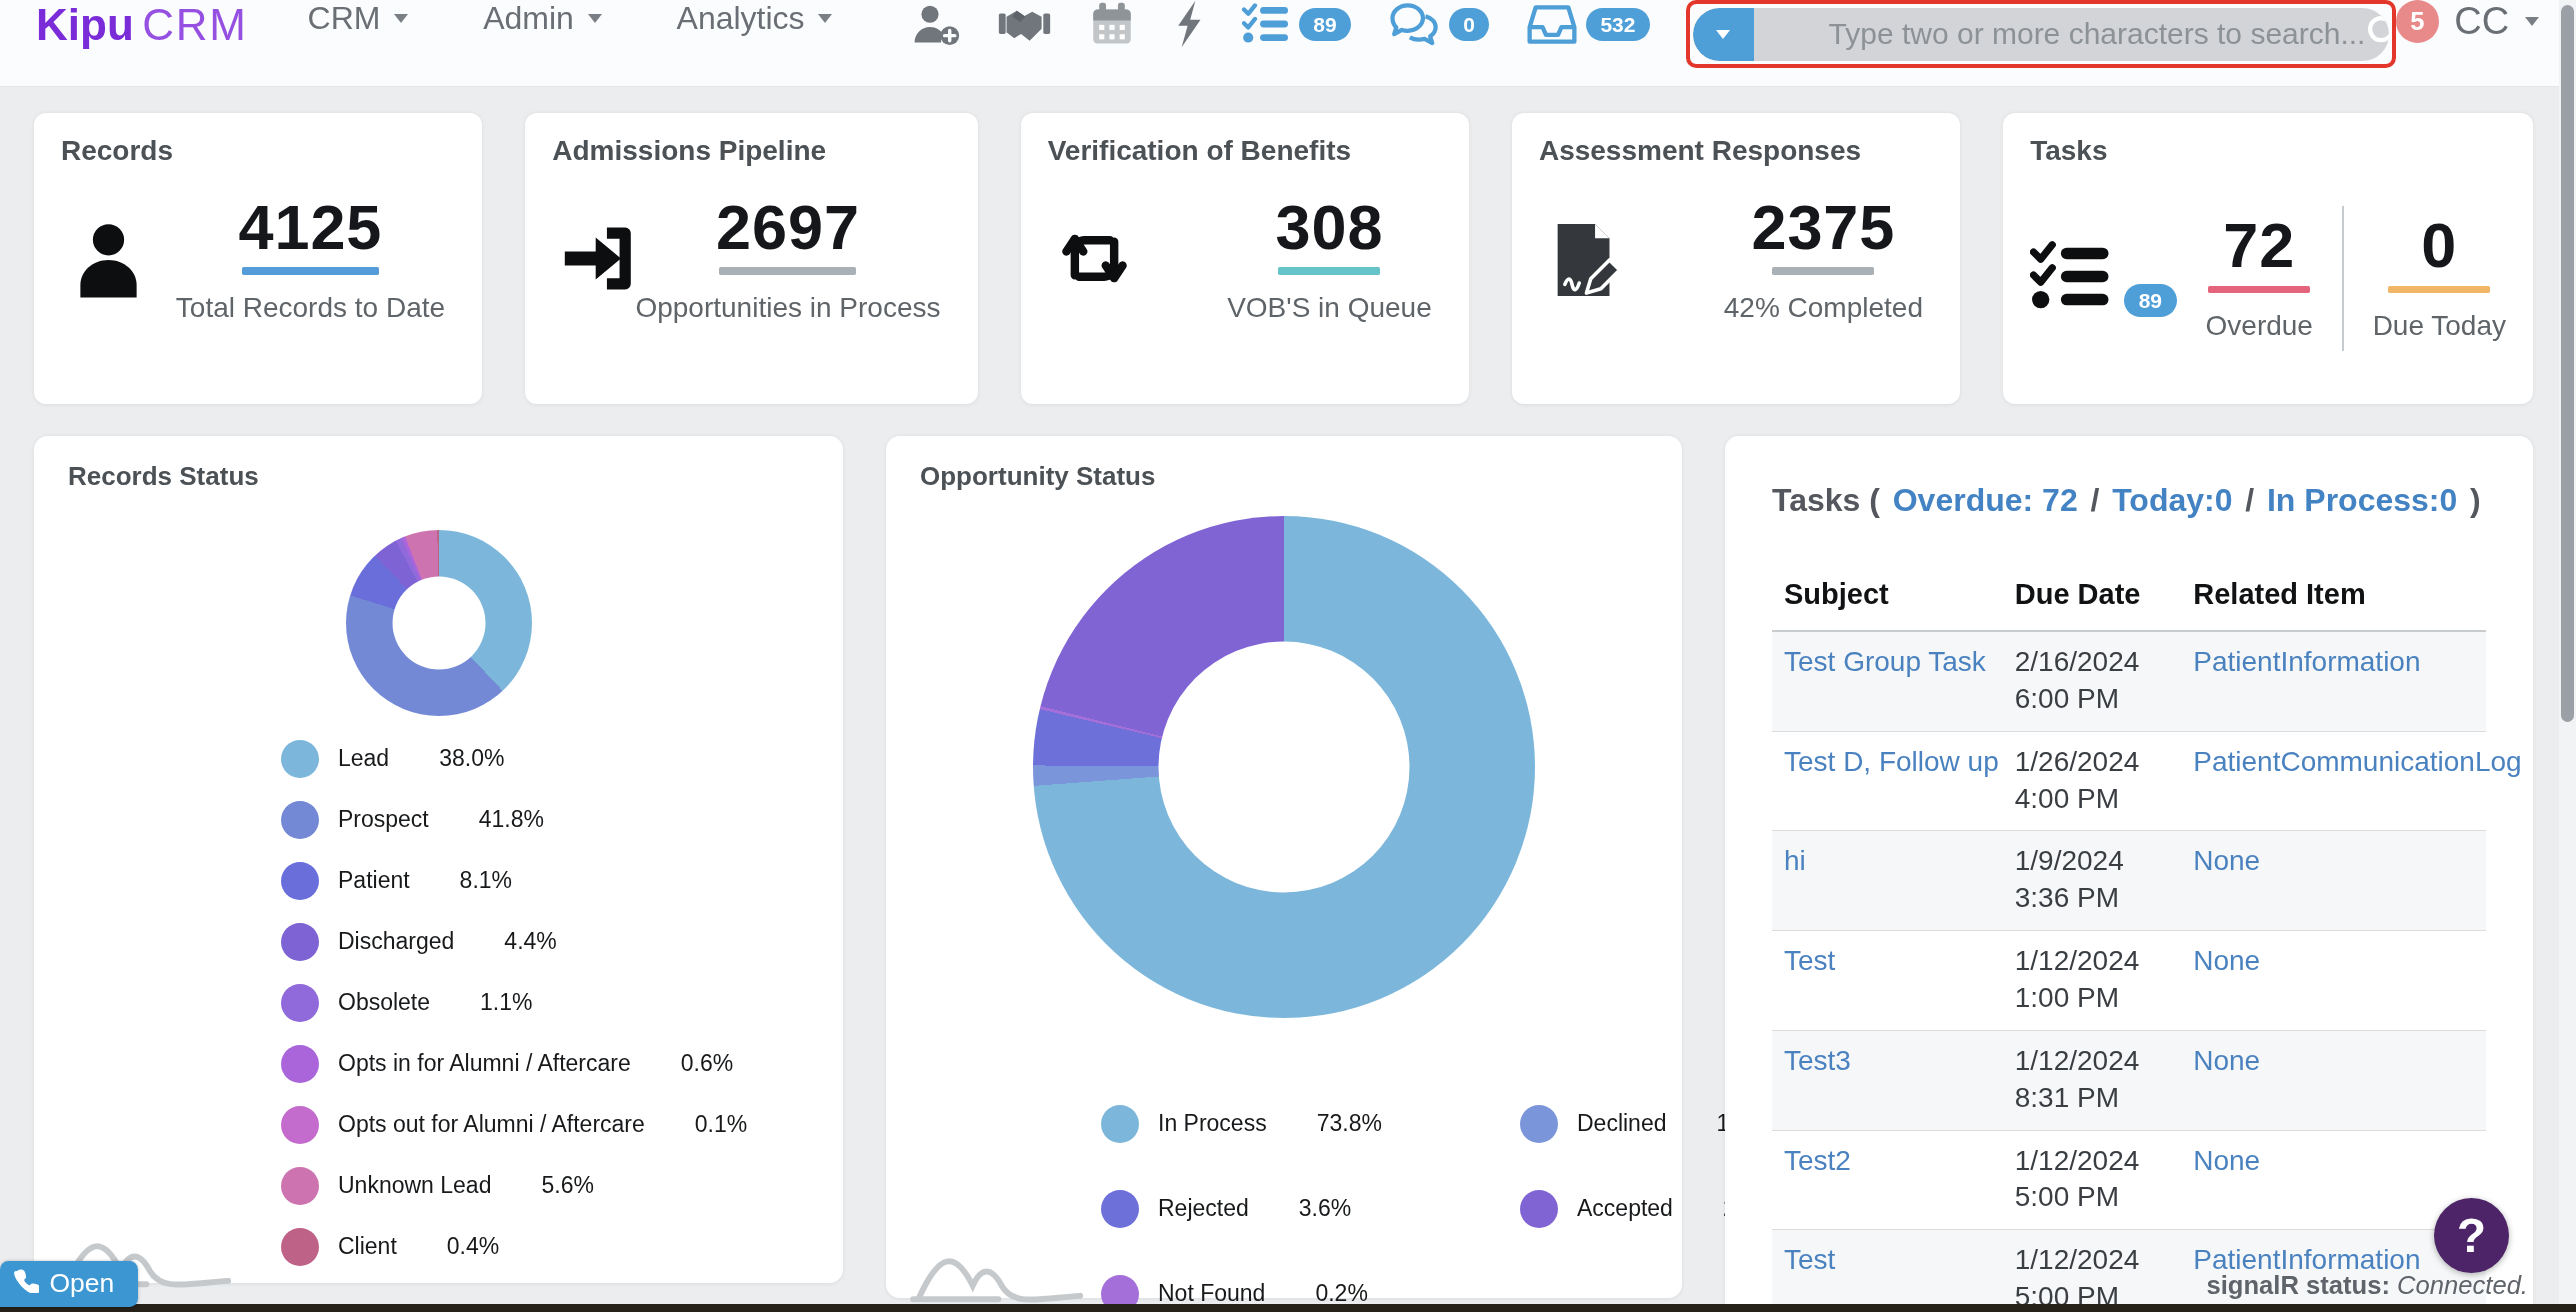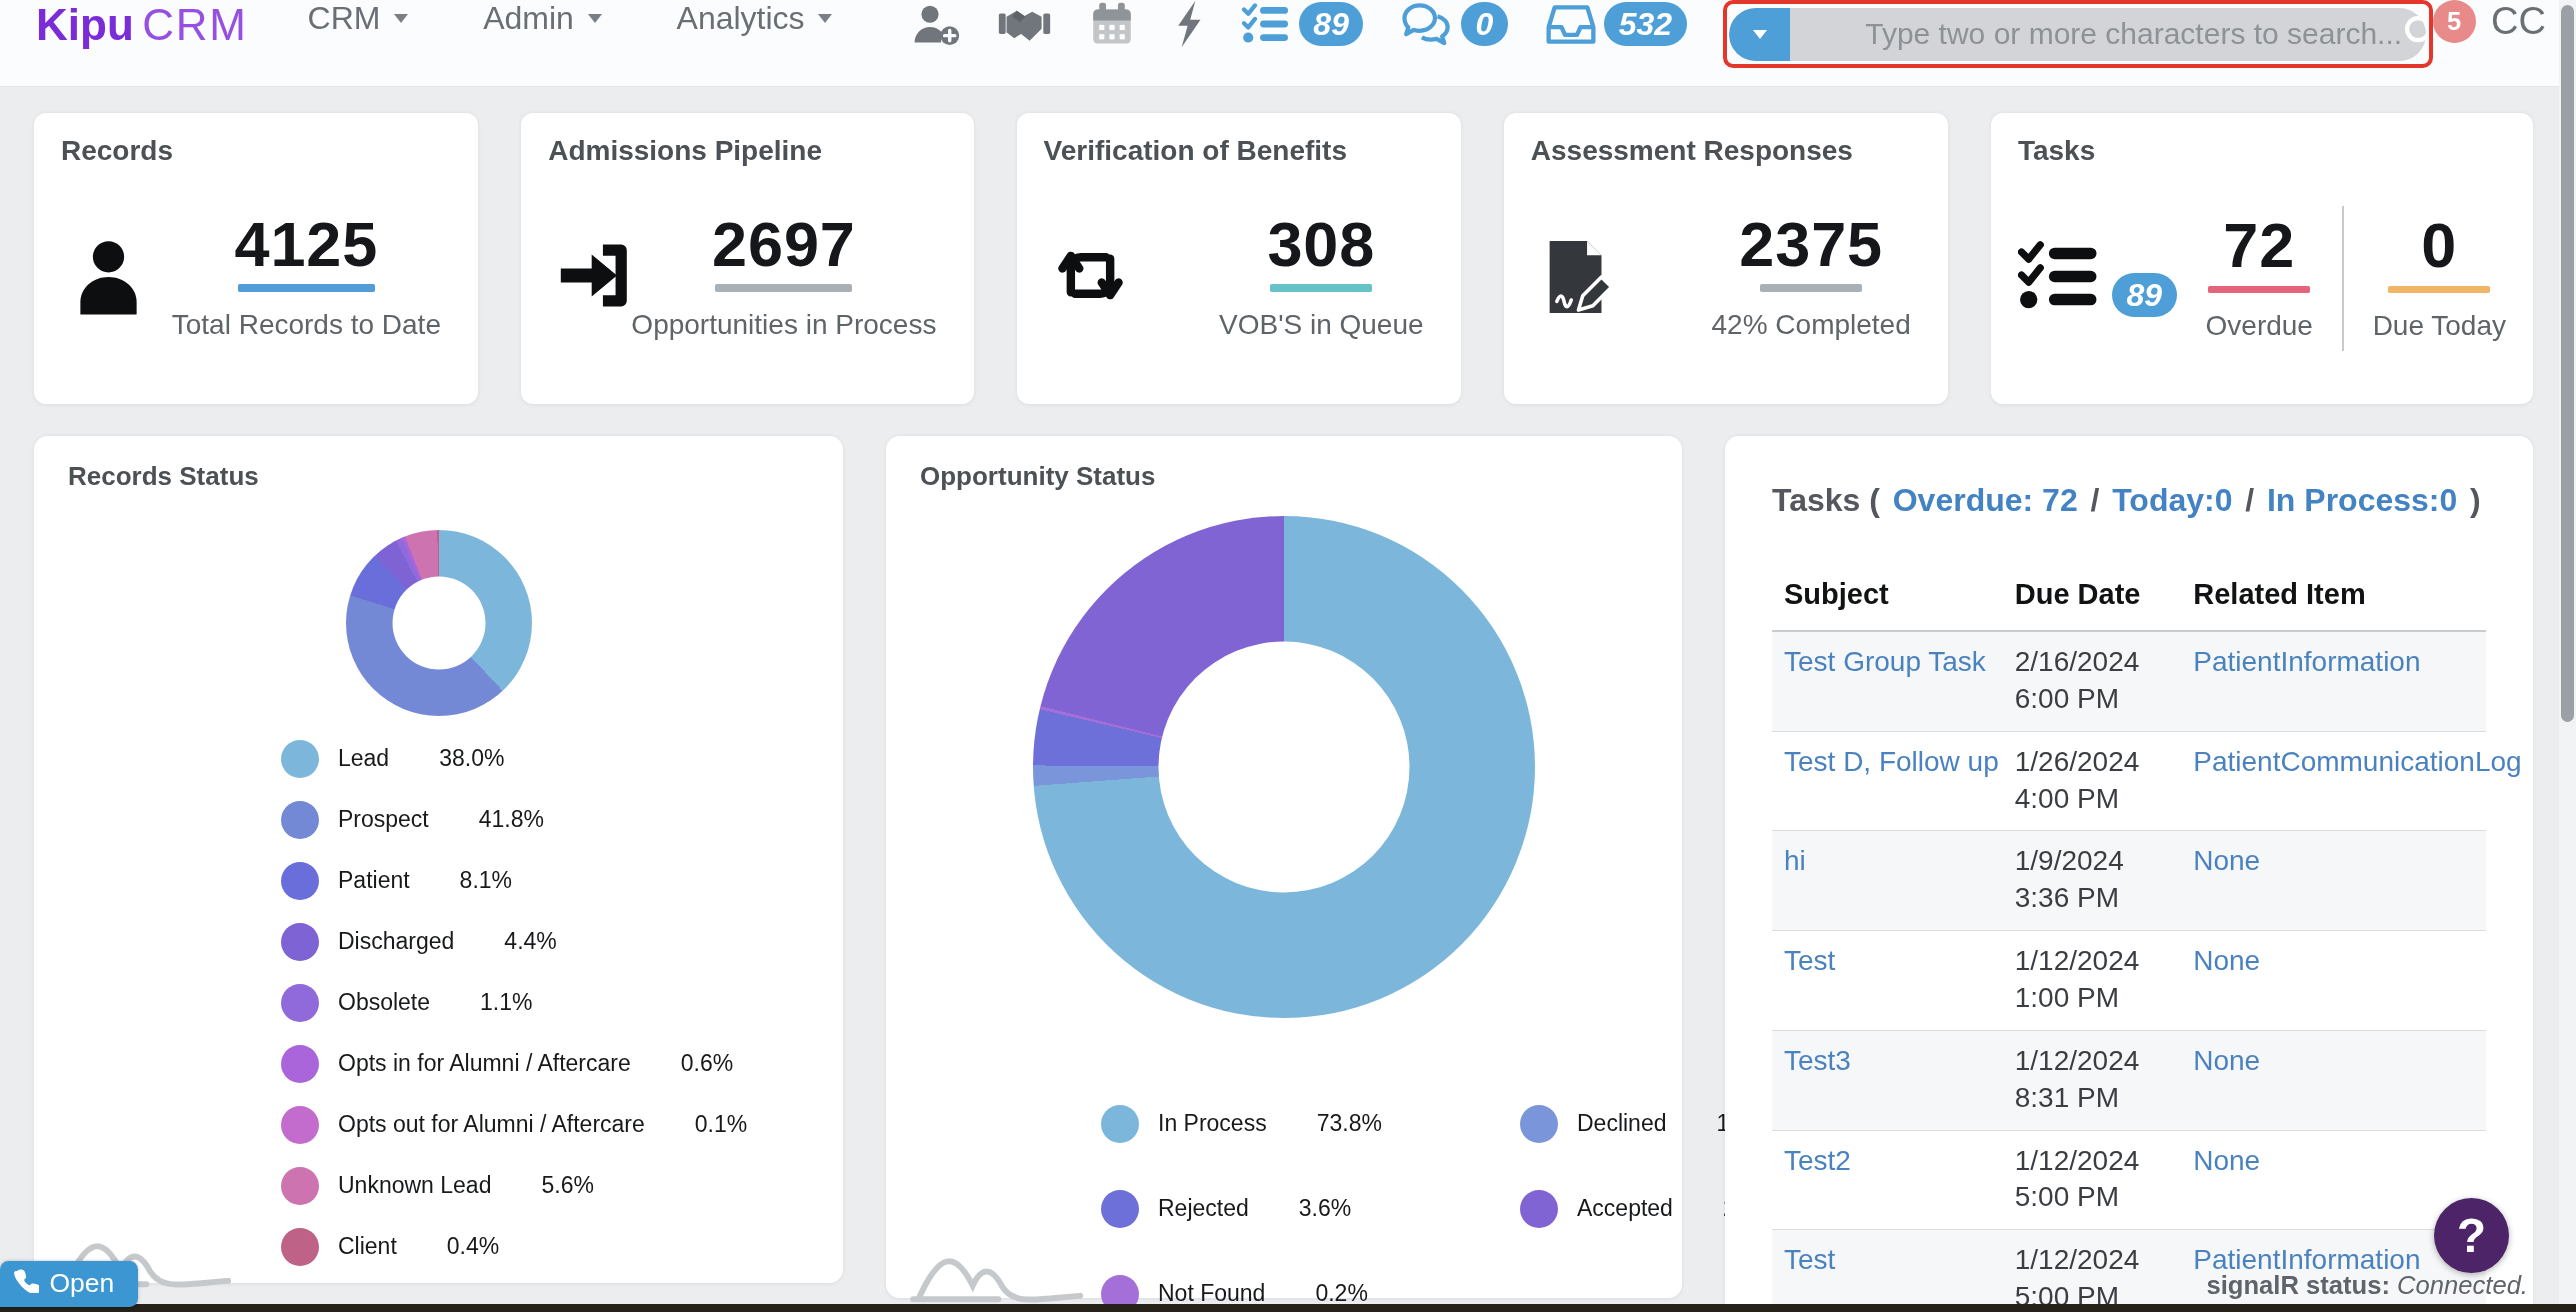--- a/index.html
+++ b/index.html
@@ -14,43 +14,43 @@
   .logo .prod  { color:#9550e2; font-weight:400; margin-left:8.5px; letter-spacing:1.7px; }
   .menu-item { display:flex; align-items:center; gap:13.7px; margin-right:75px;
     color:#6a6f75; font-size:32px; cursor:pointer; white-space:nowrap; }
   .caret { width:0; height:0; border-left:9.4px solid transparent; border-right:9.4px solid transparent;
     border-top:11px solid #7a7f85; display:inline-block; }
   .caret.small { border-left-width:7.7px; border-right-width:7.7px; border-top-width:9.4px; }
   .caret.white { border-top-color:#fff; }
   .nav-icons { display:flex; align-items:center; gap:38px; margin-left:5.1px; }
   .icon-btn { display:flex; align-items:center; gap:8.5px; cursor:pointer; }
   .icon-btn svg { display:block; }
-  .badge-pill { background:#4e9fd8; color:#fff; font-size:32px; font-weight:bold;
-    border-radius:25.6px; padding:6px 14.5px; min-width:25.6px; text-align:center; line-height:1;font-style:italic; }
+  .badge-pill { background:#4e9fd8; color:#fff; font-size:21px; font-weight:bold;
+    border-radius:25.6px; padding:6px 14.5px; min-width:25.6px; text-align:center; line-height:1; }
 
   .search-wrap { margin-left:36px; width:710px; height:68px; border:4.3px solid #e2372a;
     border-radius:10.2px; display:flex; align-items:center; background:#fbfcfd; padding:2.6px; }
   .search-pill { flex:1; height:53px; background:#d2d4d7; border-radius:27px;
     display:flex; align-items:center; overflow:hidden; }
   .search-drop { width:61px; height:100%; background:#4e9fd8; display:flex;
     align-items:center; justify-content:center; border-radius:27px 0 0 27px; cursor:pointer; flex:none; }
   .search-placeholder { margin-left:75px; font-size:30px; color:#8d9297; flex:1; white-space:nowrap; }
   .search-glass { margin-right:20.5px; flex:none; cursor:pointer; }
 
   .user-area { margin-left:auto; display:flex; align-items:center; gap:15.4px; margin-right:50px; cursor:pointer; }
   .notif-badge { width:43px; height:43px; border-radius:50%; background:#e88a8a; color:#fff;
     font-size:25.6px; font-weight:bold; display:flex; align-items:center; justify-content:center; }
   .user-initials { font-size:38px; color:#6a6f75; }
 
   
   .stats-row { display:flex; gap:43px; margin:25.6px 43px 0 34px; }
   .stat-card { flex:1; background:#fff; border-radius:12px; box-shadow:0 0.9px 4.3px rgba(0,0,0,.07);
     padding:22px 27px; height:291px; }
   .stat-title { font-size:28px; font-weight:bold; color:#4c5156; }
-  .stat-body { display:flex; align-items:center; justify-content:space-between; margin-top:46px; padding:0 10.2px; }
+  .stat-body { display:flex; align-items:center; justify-content:space-between; margin-top:29px; padding:0 10.2px; }
   .stat-col { display:flex; flex-direction:column; align-items:center; }
   .stat-value { font-size:63px; font-weight:bold; color:#15171a; letter-spacing:0.9px; line-height:1; }
   .stat-bar { height:7.7px; width:137px; border-radius:1.7px; margin-top:8.5px; }
   .stat-bar.narrow { width:102px; }
   .stat-caption { font-size:28px; color:#5f6469; margin-top:17px; white-space:nowrap; }
   .tasks-body { display:flex; align-items:center; margin-top:39px; }
   .tasks-icon-group { display:flex; align-items:flex-end; gap:12px; margin-right:29px; }
   .vdiv { width:1.7px; height:145px; background:#c8cbce; margin:0 29px; }
 
   

